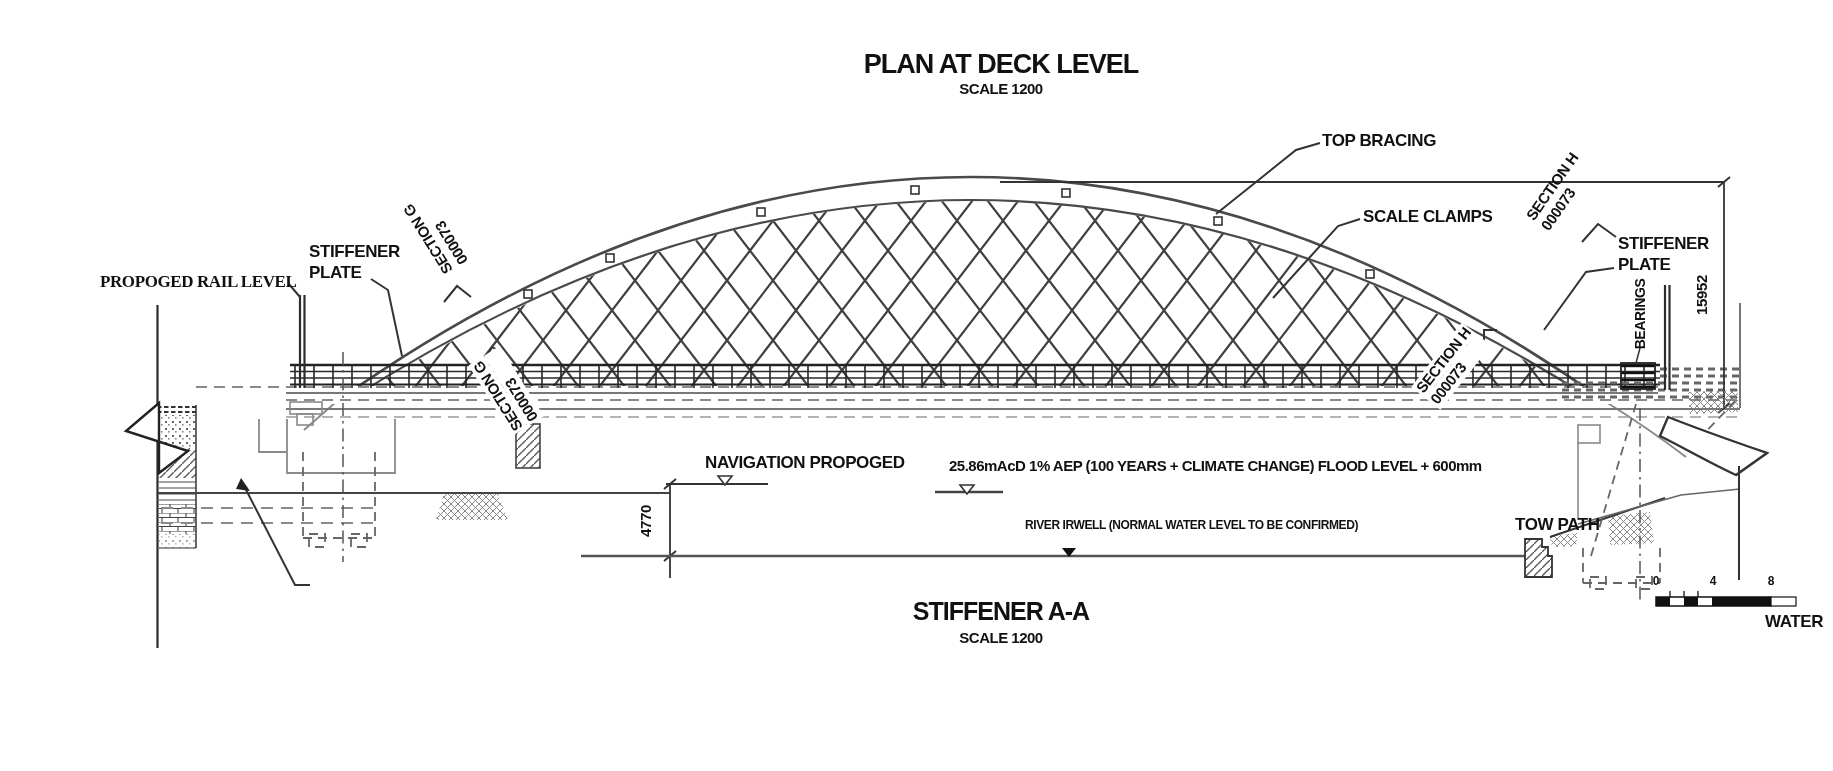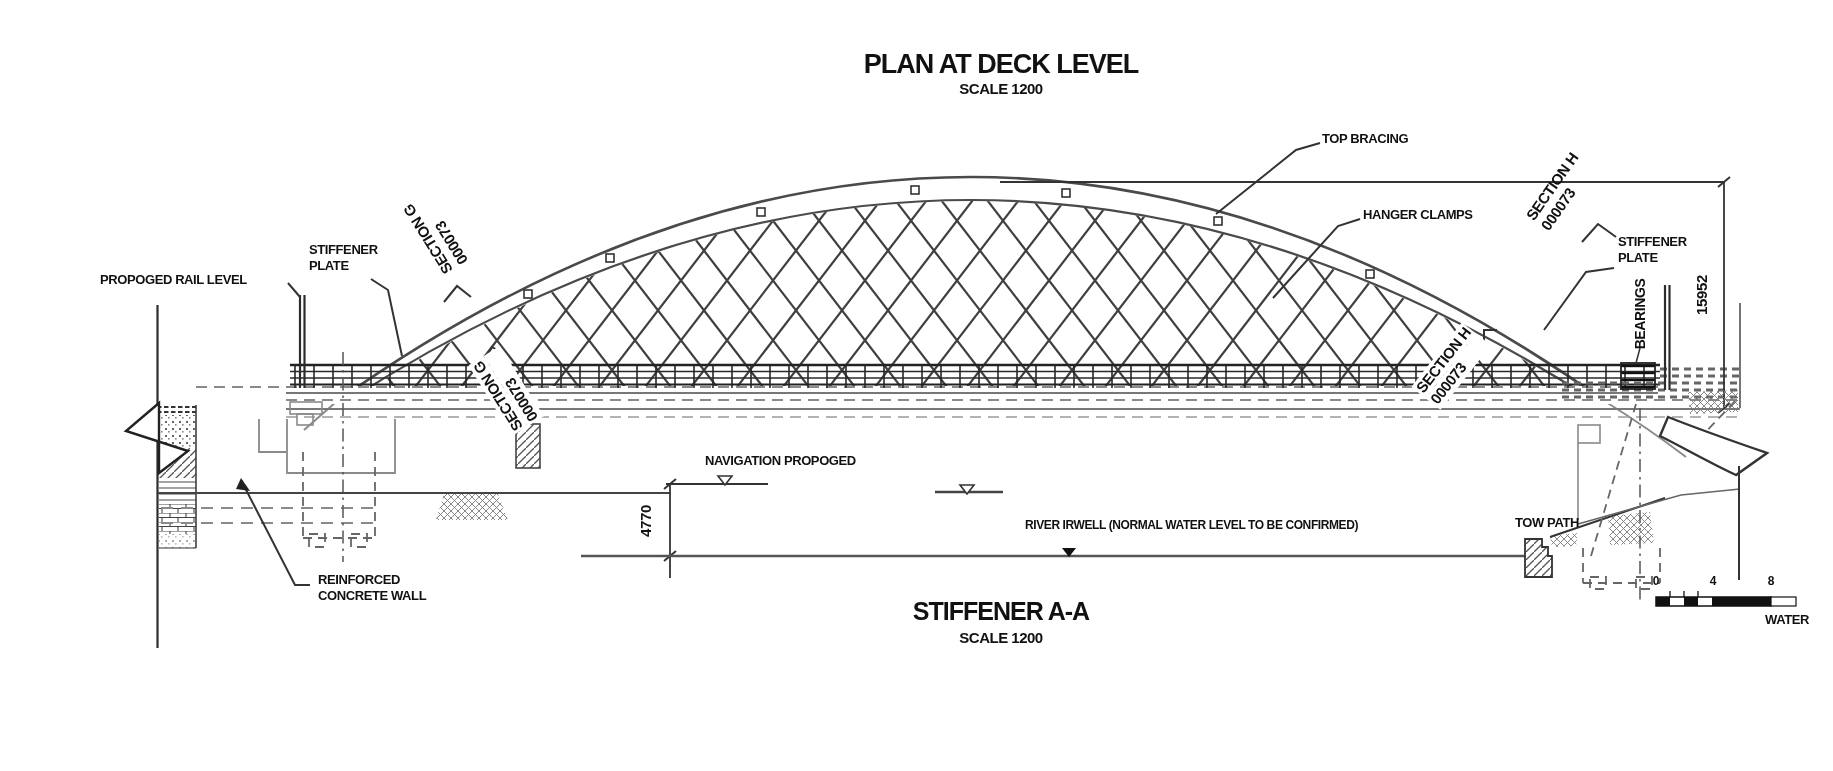--- a/index.html
+++ b/index.html
@@ -1,19 +1,19 @@
 <!DOCTYPE html>
 <html><head>
 <meta charset="utf-8">
 <style>
   html,body{margin:0;padding:0;background:#fff;}
   .canvas{position:relative;width:1833px;height:771px;background:#fff;overflow:hidden;
           font-family:"Liberation Sans","DejaVu Sans",sans-serif;margin-left:38px;}
   svg.draw{position:absolute;left:0;top:0;}
-  .lbl{position:absolute;font-weight:bold;font-size:13px;letter-spacing:-0.4px;
+  .lbl{position:absolute;font-weight:bold;font-size:17px;letter-spacing:-0.4px;
        color:#111;white-space:nowrap;line-height:1.22;}
   .lbl span{display:block;}
   .ctr{transform:translateX(-50%);}
   .title{font-size:27px;letter-spacing:-1px;}
   .subtitle{font-size:15px;letter-spacing:-0.5px;}
   .rot{transform-origin:center center;}
   .halo span{background:#fff;padding:0 2px;}
   .dimtxt{font-size:15px;letter-spacing:-0.3px;}
   .sbnum{font-size:12px;letter-spacing:0;}
 </style>
@@ -357,37 +357,37 @@
       <line x1="1646" y1="591" x2="1646" y2="597"></line>
       <line x1="1660" y1="591" x2="1660" y2="597"></line>
     </g>
   </g>
 </svg>
 
 <div class="lbl title ctr" style="left:963px;top:48px;">PLAN AT DECK LEVEL</div>
 <div class="lbl subtitle ctr" style="left:963px;top:80px;">SCALE 1200</div>
 
 <div class="lbl" style="left:1284px;top:131px;">TOP BRACING</div>
-<div class="lbl" style="left:1325px;top:207px;">HANGER CLAMPS</div>
+<div class="lbl" style="left:1325px;top:207px;">SCALE CLAMPS</div>
 
 <div class="lbl rot" style="left:1522px;top:192px;font-size:15px;transform:translate(-50%,-50%) rotate(-55deg);text-align:left;">
   <span>SECTION H</span>
   <span>000073</span>
 </div>
 
 <div class="lbl" style="left:1580px;top:234px;">
   <span>STIFFENER</span>
   <span>PLATE</span>
 </div>
 
 <div class="lbl rot" style="left:1603px;top:314px;font-size:14px;transform:translate(-50%,-50%) rotate(-90deg);">BEARINGS</div>
 
 <div class="lbl rot dimtxt" style="left:1664px;top:295px;transform:translate(-50%,-50%) rotate(-90deg);">15952</div>
 
-<div class="lbl" style="left:62px;top:272px;">PROPOGED RAIL LEVEL</div>
+<div class="lbl" style="left:62px;top:272px;font-family:Liberation Serif, serif;">PROPOGED RAIL LEVEL</div>
 
 <div class="lbl" style="left:271px;top:242px;">
   <span>STIFFENER</span>
   <span>PLATE</span>
 </div>
 
 <div class="lbl rot" style="left:398px;top:234px;font-size:15px;transform:translate(-50%,-50%) rotate(-122deg);">
   <span>SECTION G</span>
   <span>000073</span>
 </div>
@@ -397,29 +397,26 @@
   <span>000073</span>
 </div>
 
 <div class="lbl rot halo" style="left:1413px;top:366px;font-size:15px;transform:translate(-50%,-50%) rotate(-52deg);">
   <span>SECTION H</span>
   <span>000073</span>
 </div>
 
 <div class="lbl" style="left:667px;top:453px;">NAVIGATION PROPOGED</div>
 
+<div class="lbl" style="left:911px;top:457px;font-size:15px;letter-spacing:-0.5px;">25.86mAcD 1% AEP (100 YEARS + CLIMATE CHANGE) FLOOD LEVEL + 600mm</div>
 
 <div class="lbl" style="left:987px;top:518px;font-size:12px;letter-spacing:-0.4px;">RIVER IRWELL (NORMAL WATER LEVEL TO BE CONFIRMED)</div>
 
 <div class="lbl" style="left:1477px;top:515px;">TOW PATH</div>
 
-<div class="lbl" style="left:280px;top:572px;">
-  <span>REINFORCED</span>
-  <span>CONCRETE WALL</span>
-</div>
 
 <div class="lbl rot dimtxt" style="left:608px;top:521px;transform:translate(-50%,-50%) rotate(-90deg);">4770</div>
 
 <div class="lbl title ctr" style="left:963px;top:596px;font-size:25px;">STIFFENER A-A</div>
 <div class="lbl subtitle ctr" style="left:963px;top:629px;">SCALE 1200</div>
 
 <div class="lbl sbnum ctr" style="left:1618px;top:574px;">0</div>
 <div class="lbl sbnum ctr" style="left:1675px;top:574px;">4</div>
 <div class="lbl sbnum ctr" style="left:1733px;top:574px;">8</div>
 <div class="lbl" style="left:1727px;top:612px;">WATER</div>

